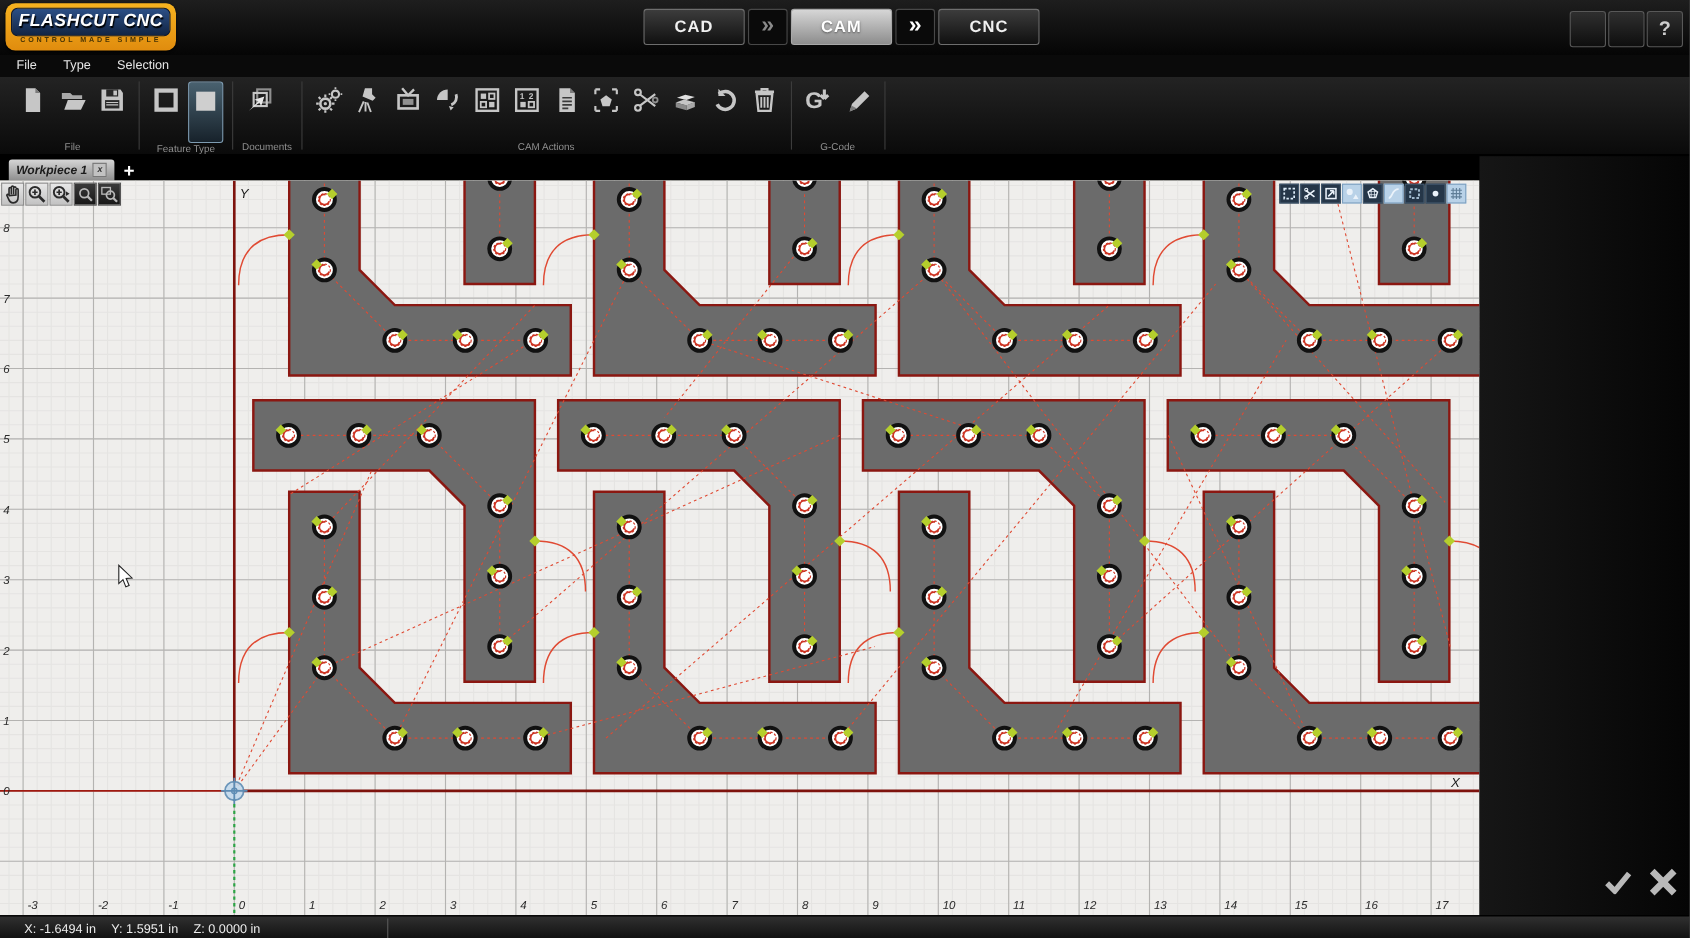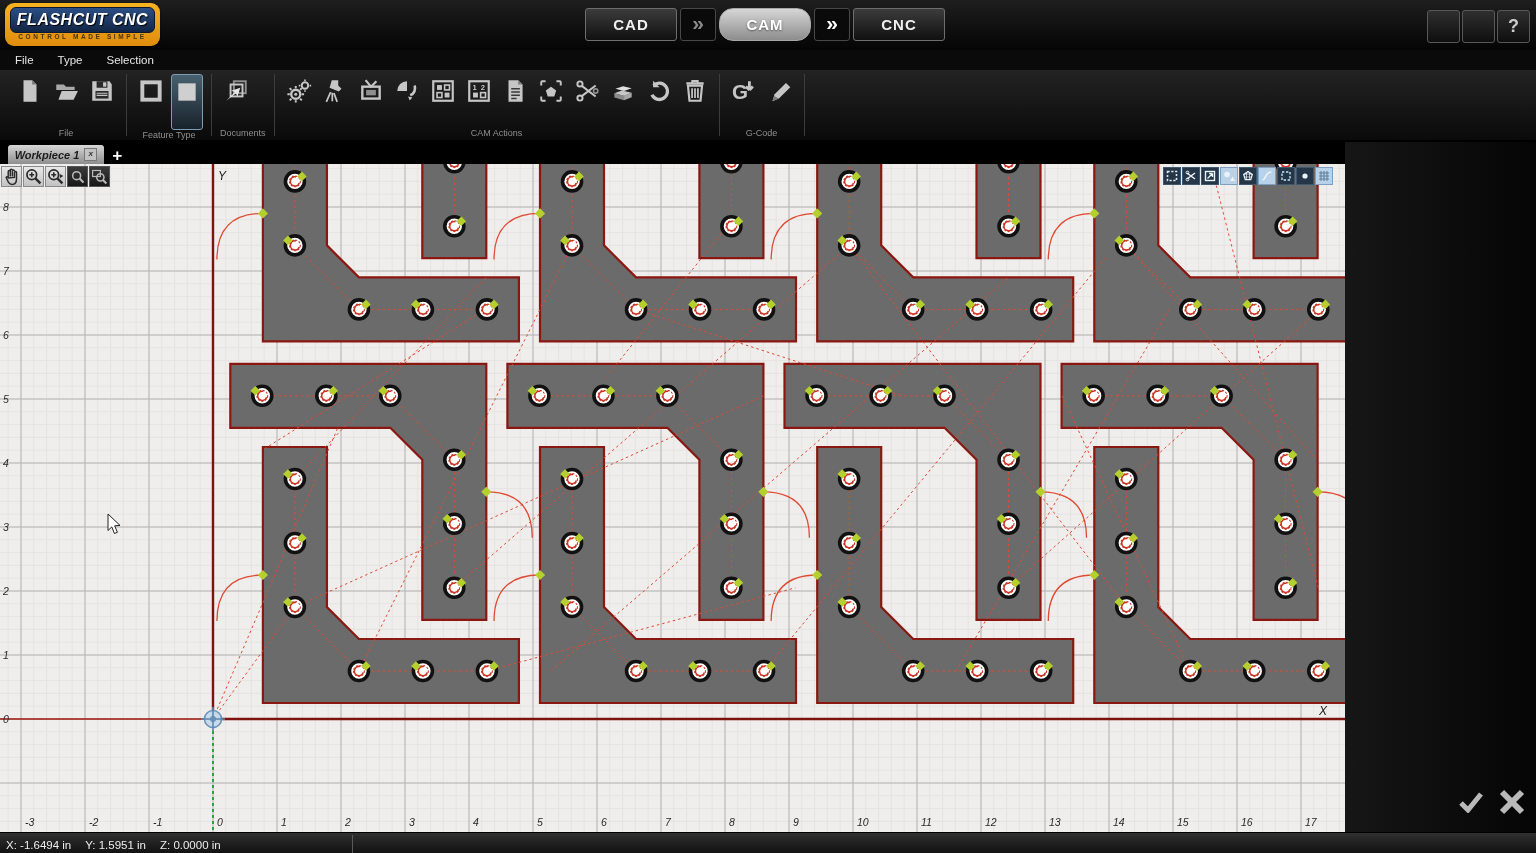--- a/index.html
+++ b/index.html
@@ -14,21 +14,21 @@
         display:flex;align-items:center;justify-content:center;}
   .logo-title{color:#fff;font-style:italic;font-weight:bold;font-size:16px;letter-spacing:.5px;
         text-shadow:1px 1px 1px #000;}
   .logo-tag{position:absolute;left:0;right:0;top:30px;text-align:center;font-size:6.5px;font-weight:bold;
         color:#4a3505;letter-spacing:2.6px;}
   .navwrap{position:absolute;left:585px;top:8px;display:flex;align-items:center;gap:3px;}
   .navbtn{width:92px;height:33px;border:1px solid #6e6e6e;border-radius:3px;color:#f0f0f0;
         background:linear-gradient(#3c3c3c,#101010);font-size:15px;font-weight:bold;
         display:flex;align-items:center;justify-content:center;letter-spacing:1px;box-sizing:border-box;}
   .navbtn.active{background:linear-gradient(#d6d6d6,#8d8d8d);border-color:#a8a8a8;color:#fff;
-        text-shadow:0 1px 2px #555;border-radius:14px;}
+        text-shadow:0 1px 2px #555;}
   .chev{width:36px;height:33px;border:1px solid #484848;border-radius:3px;background:#0a0a0a;
         display:flex;align-items:center;justify-content:center;font-size:21px;font-weight:bold;
         color:#8a8a8a;box-sizing:border-box;padding-bottom:3px;}
   .chev.bright{color:#fff;}
   .winbtns{position:absolute;right:6px;top:10px;display:flex;gap:2px;}
   .winbtn{width:31px;height:31px;border:1px solid #585858;border-radius:3px;
         background:linear-gradient(#2f2f2f,#0e0e0e);display:flex;align-items:center;justify-content:center;}
   
   .menubar{height:20px;background:#0a0a0a;display:flex;align-items:center;gap:24px;padding-left:15px;flex:0 0 auto;}
   .menuitem{color:#e6e6e6;font-size:11.5px;}
@@ -61,21 +61,21 @@
   .ovr-btn{width:18px;height:18px;display:flex;align-items:center;justify-content:center;
         border:1px solid #4a6population0;box-sizing:border-box;}
   .ovr-light{background:#b9d2e8;border:1px solid #7da0c0;}
   .ovr-dark{background:#253648;border:1px solid #41576d;}
   
   .right-panel{flex:1 1 auto;background:linear-gradient(90deg,#161616,#050505);position:relative;}
   .confirm-btns{position:absolute;right:10px;bottom:16px;display:flex;gap:14px;align-items:center;}
   
   .statusbar{height:23px;background:linear-gradient(#303030,#0d0d0d);border-top:1px solid #000;
         display:flex;align-items:center;color:#ececec;font-size:11.5px;flex:0 0 auto;position:relative;}
-  .statusbar .coords{display:flex;gap:14px;padding-left:6px;}
+  .statusbar .coords{display:flex;gap:14px;padding-left:22px;}
   .status-div{position:absolute;left:352px;top:2px;bottom:2px;width:1px;background:#5a5a5a;}
 </style>
 </head>
 <body>
 
 <div class="app">
 
   <div class="header">
     <div class="logo">
       <div class="logo-inner">

